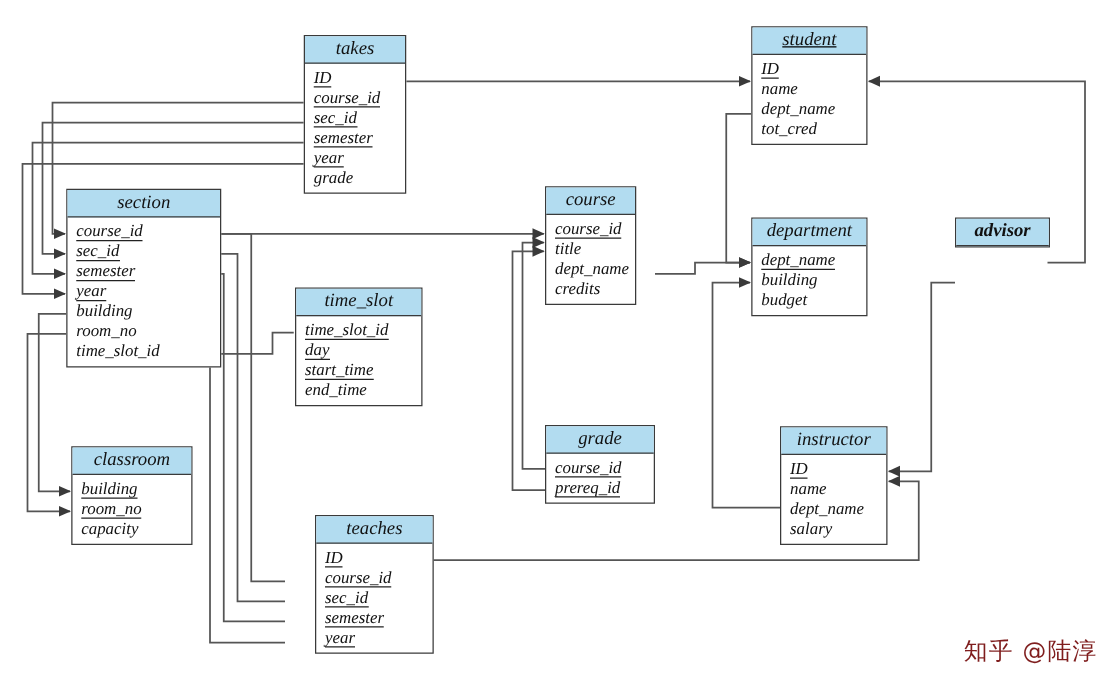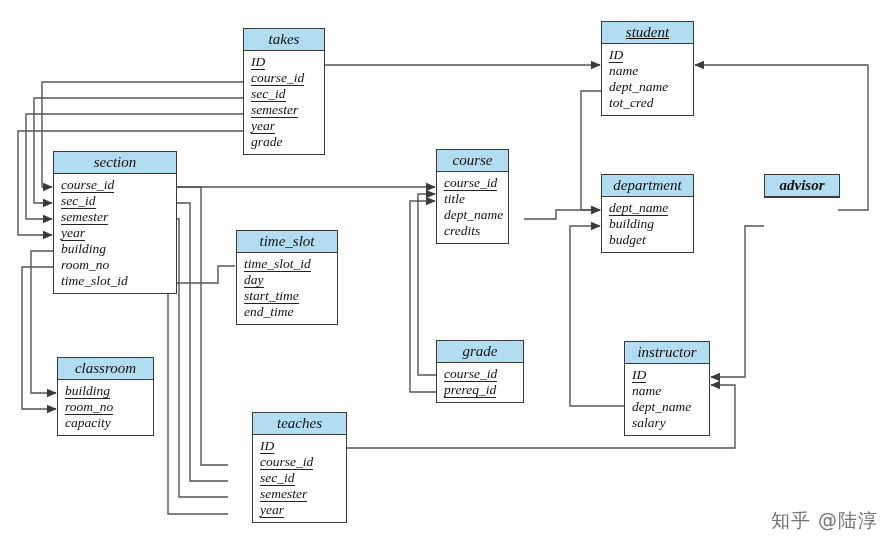--- a/index.html
+++ b/index.html
@@ -56,21 +56,21 @@
   }
   .attr.pk > span {
     border-bottom: 1px solid #222;
     padding-bottom: 0px;
     line-height: 14px;
   }
   .watermark {
     position: absolute;
     right: 14px;
     bottom: 14px;
-    color: #737373;
+    color: #7f1d1d;
     font-family: "DejaVu Sans", sans-serif;
     font-size: 19px;
     letter-spacing: 1px;
     white-space: nowrap;
     user-select: none;
   }
 </style>
 </head>
 <body>
 

